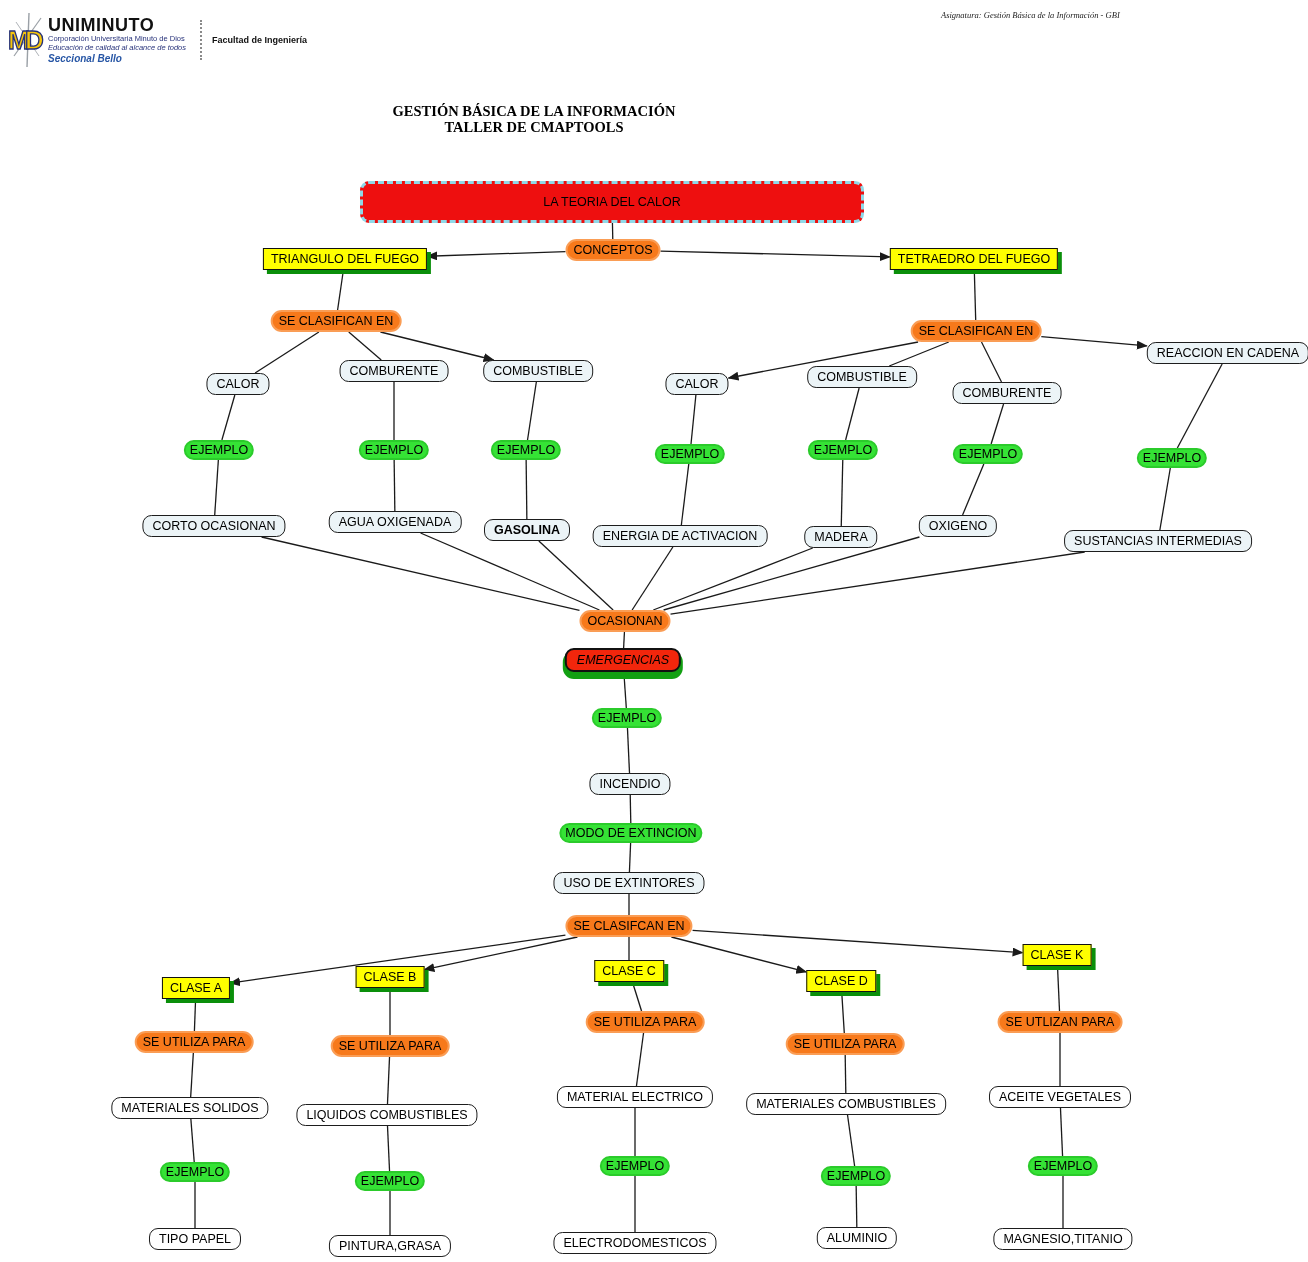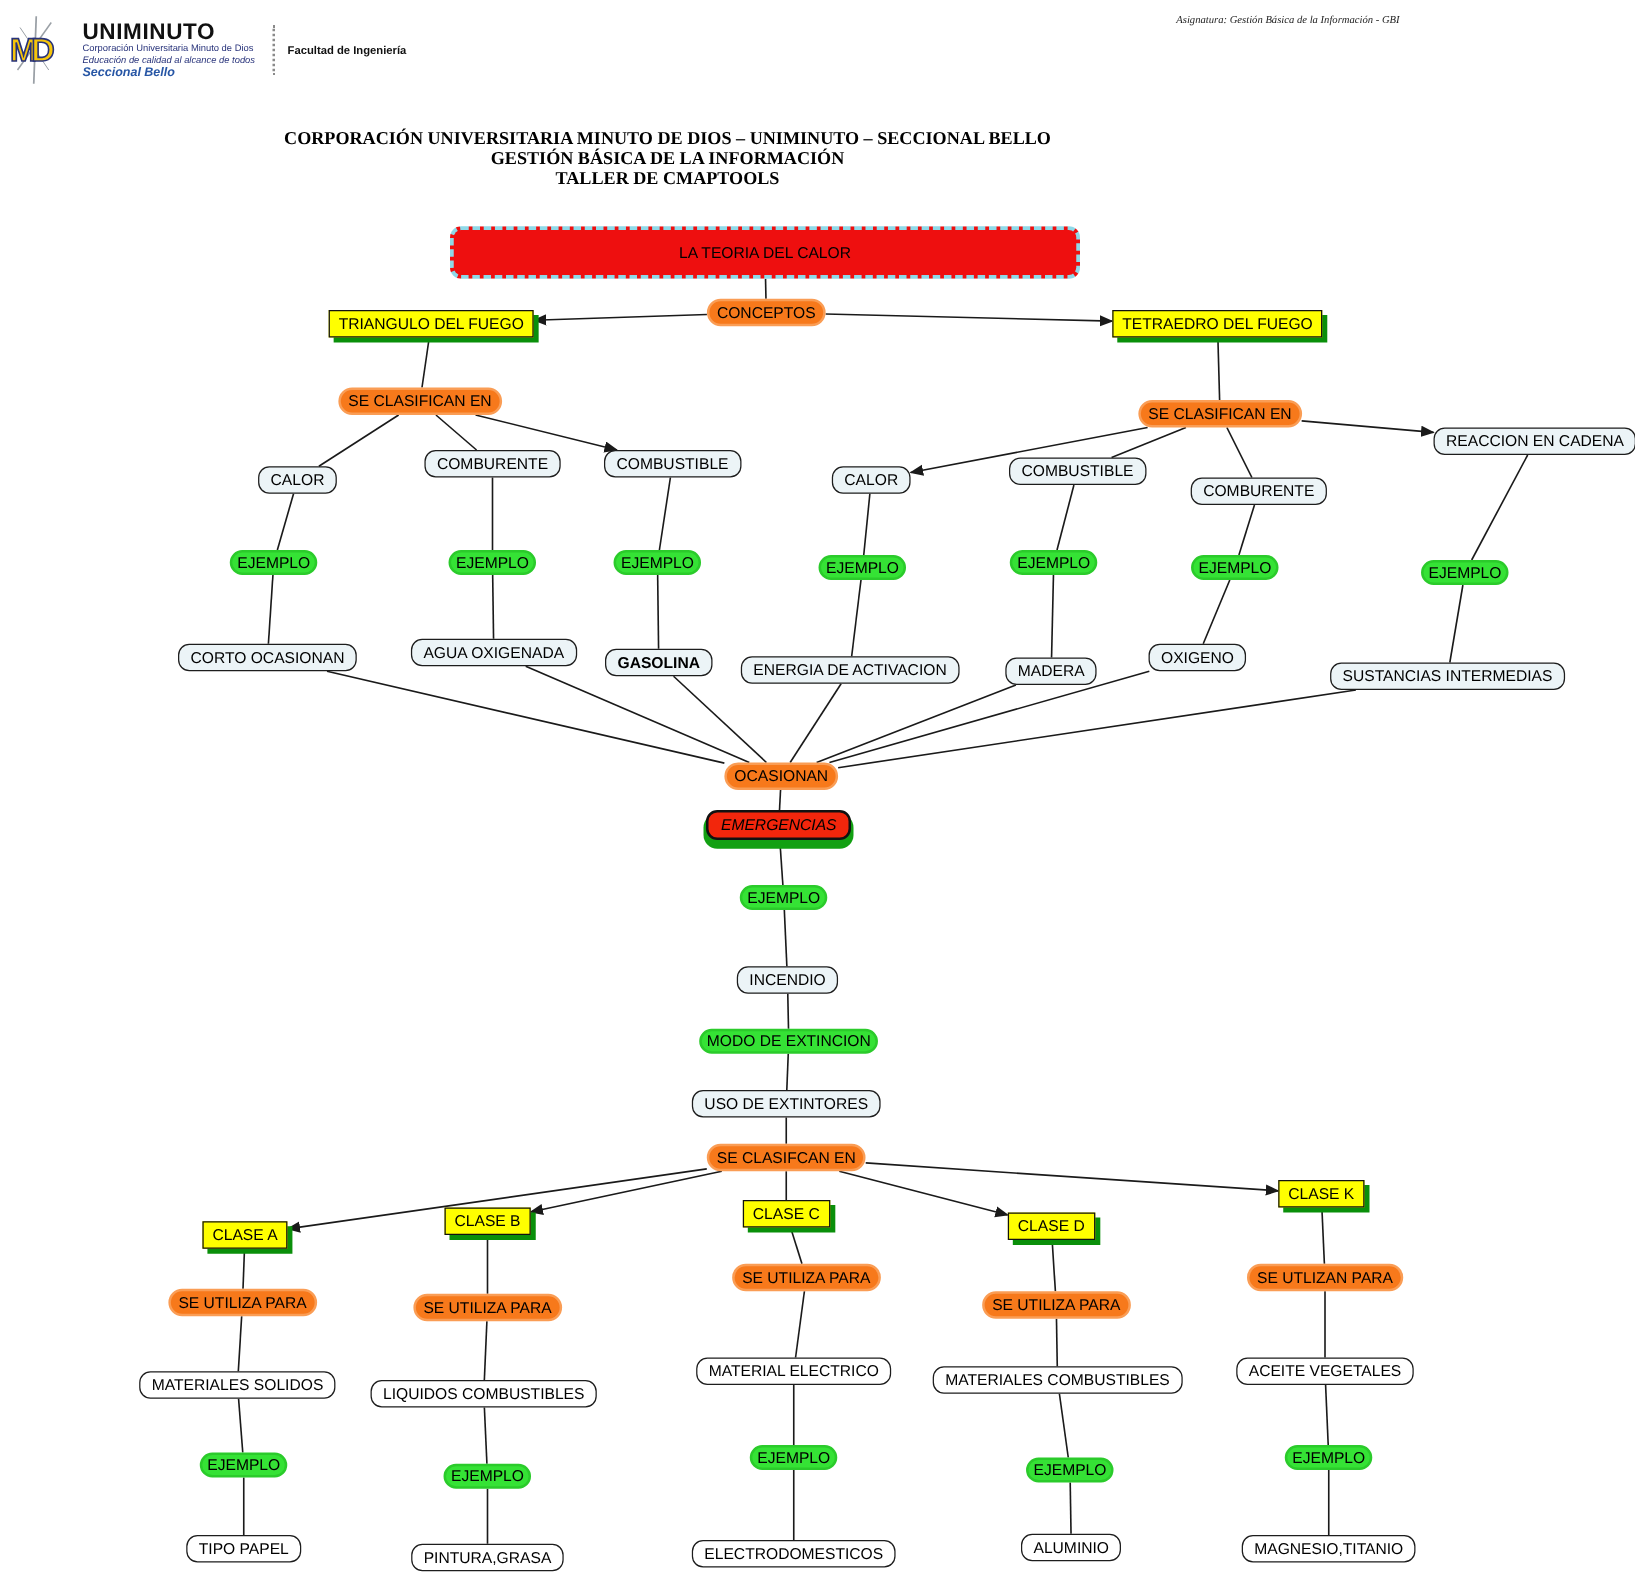--- a/index.html
+++ b/index.html
@@ -2,21 +2,21 @@
 <html><head>
 <meta charset="utf-8">
 <style>
   html,body{margin:0;padding:0;background:#ffffff;}
   .page{position:relative;width:1308px;height:1262px;background:#ffffff;overflow:hidden;
         font-family:"Liberation Sans", sans-serif;}
 
   
   .letterhead{position:absolute;left:8px;top:12px;display:flex;align-items:center;z-index:5;}
   .logo-mark{position:relative;width:40px;height:56px;flex:0 0 auto;}
-  .logo-text{margin-left:18px;}
+  .logo-text{margin-left:0;}
   .brand{font-size:18px;font-weight:bold;letter-spacing:0.5px;color:#111;line-height:18px;}
   .brand-sub1{font-size:7.5px;color:#27327a;line-height:9px;}
   .brand-sub2{font-size:7.5px;font-style:italic;color:#27327a;line-height:9px;}
   .brand-sub3{font-size:10px;font-weight:bold;font-style:italic;color:#2756a5;line-height:13px;text-align:left;}
   .lh-divider{height:40px;border-left:2px dotted #8a8a8a;margin:0 10px 0 14px;}
   .faculty{font-size:9px;font-weight:bold;color:#111;}
   .course-note{position:absolute;left:941px;top:10px;z-index:5;
                font-family:"Liberation Serif", serif;font-style:italic;font-size:8.5px;color:#222;}
 
   
@@ -61,21 +61,20 @@
       <div class="brand-sub2">Educación de  calidad al alcance de todos</div>
       <div class="brand-sub3">Seccional Bello</div>
     </div>
     <div class="lh-divider"></div>
     <div class="faculty">Facultad de Ingeniería</div>
   </div>
 
   <div class="course-note">Asignatura:  Gestión Básica de  la Información - GBI</div>
 
   <div class="doc-title">
-    <div>CORPORACIÓN UNIVERSITARIA MINUTO DE DIOS – UNIMINUTO – SECCIONAL BELLO</div>
     <div>GESTIÓN BÁSICA DE LA INFORMACIÓN</div>
     <div>TALLER DE CMAPTOOLS</div>
   </div>
 
   <div id="diagram">
     <svg id="edge-layer" width="1308" height="1262">
       <defs>
         <marker id="arrw" markerWidth="12" markerHeight="10" refX="10" refY="4.5" orient="auto" markerUnits="userSpaceOnUse">
           <path d="M0,0 L11,4.5 L0,9 z" fill="#1a1a1a"></path>
         </marker>

